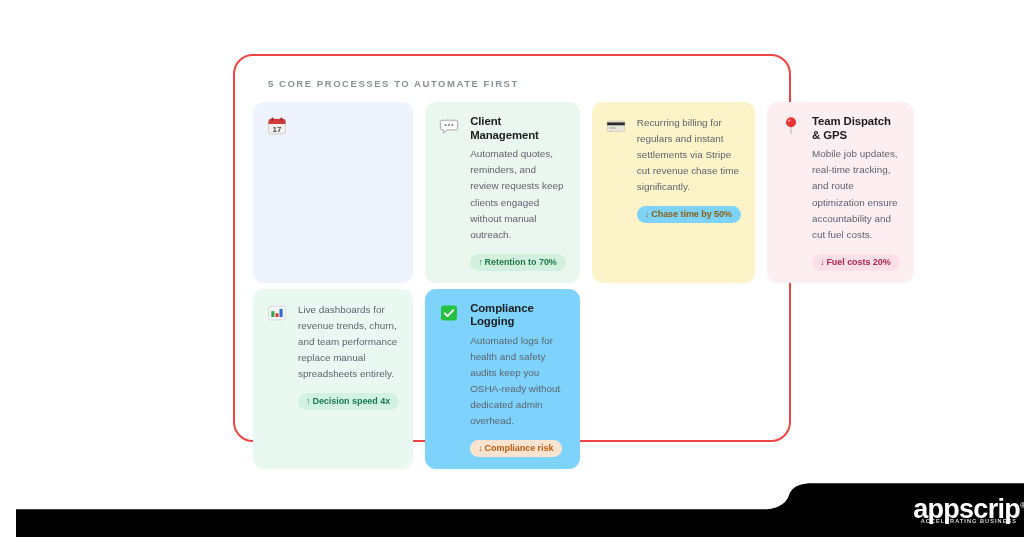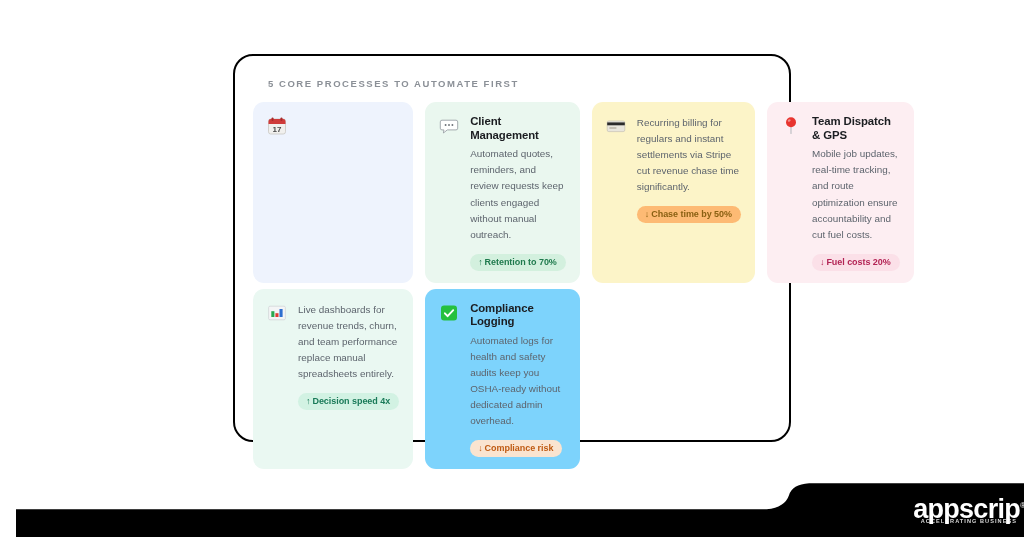--- a/index.html
+++ b/index.html
@@ -16,21 +16,21 @@
   }
 
   
   .panel {
     position: absolute;
     left: 233px;
     top: 54px;
     width: 558px;
     height: 388px;
     box-sizing: border-box;
-    border: 2px solid #000000;
+    border: 2px solid #ef4444;
     border-radius: 20px;
     background: #ffffff;
     padding: 22px 18px 18px 18px;
   }
 
   .eyebrow {
     font-size: 9.5px;
     font-weight: 700;
     letter-spacing: 1.55px;
     color: #8b9097;
@@ -182,21 +182,21 @@
     <div class="card" style="background:#fcf4c8">
       <div class="card-icon">
         <svg width="20" height="20" viewBox="0 0 20 20">
           <rect x="1.2" y="5" width="17.6" height="10.6" rx="1.6" fill="#e9e6dd" stroke="#c6c2b6" stroke-width="0.7"></rect>
           <rect x="1.2" y="6.4" width="17.6" height="2.9" fill="#2b2b2b"></rect>
           <rect x="3.2" y="11.3" width="7.4" height="1.5" rx="0.7" fill="#b9b4a6"></rect>
         </svg>
       </div>
       <div class="card-body">
         <div class="card-desc">Recurring billing for regulars and instant settlements via Stripe cut revenue chase time significantly.</div>
-        <div class="badge" style="background:#fdba74;color:#8a6012">
+        <div class="badge" style="background:#7dd3fc;color:#8a6012">
           <span class="arrow">↓</span><span>Chase time by 50%</span>
         </div>
       </div>
     </div>
 
     <div class="card" style="background:#fdeef2">
       <div class="card-icon">
         <svg width="20" height="20" viewBox="0 0 20 20">
           <rect x="9.45" y="9" width="1.1" height="9" rx="0.55" fill="#b9bcc0"></rect>
           <circle cx="10" cy="6.3" r="5" fill="#e8342f"></circle>

